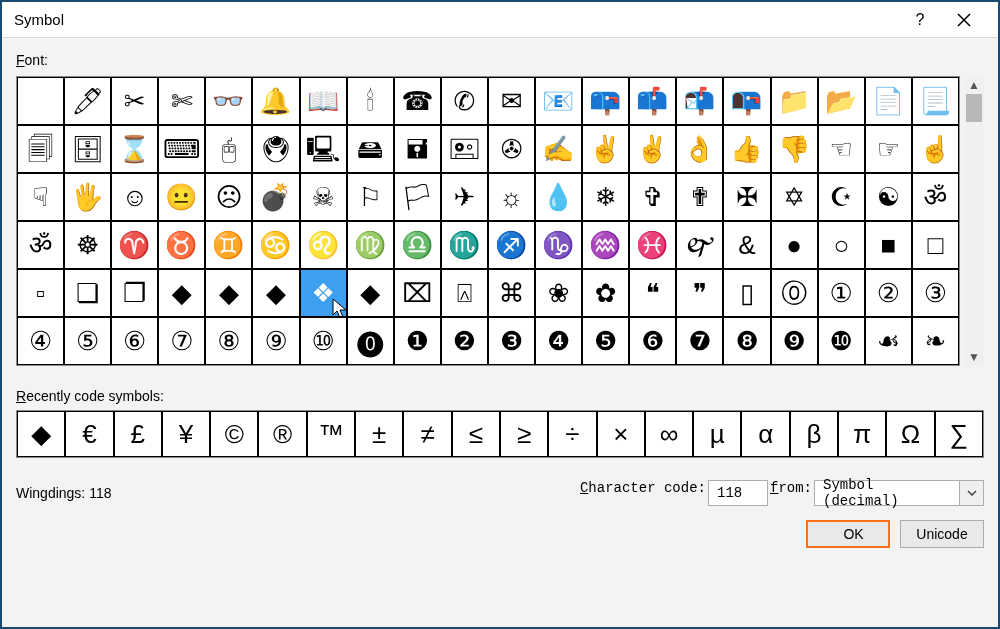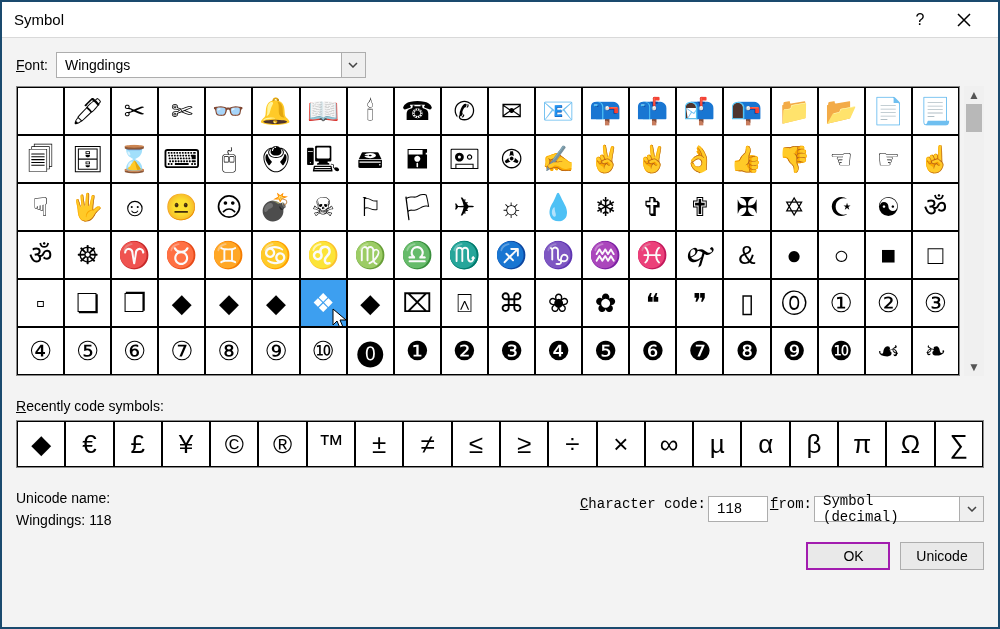--- a/index.html
+++ b/index.html
@@ -178,21 +178,21 @@
     height: 28px;
     border: 1px solid #adadad;
     background: #e9e9e9;
     font: inherit;
     font-size: 14px;
     display: flex;
     align-items: center;
     justify-content: center;
   }
   .btn.primary {
-    border: 2px solid #a21caf;
+    border: 2px solid #f97316;
     background: #e9e9e9;
     padding-left: 17px;
   }
 </style>
 </head>
 <body>
 
 <div class="window">
 
   <div class="titlebar">
@@ -202,28 +202,20 @@
       <svg viewBox="0 0 14 14">
           <path d="M1 1 L13 13 M13 1 L1 13" stroke="#000" stroke-width="1.5" fill="none"></path>
         </svg>
     </div>
   </div>
 
   <div class="body-area">
 
     <div class="font-row">
       <span class="label underline-first">Font:</span>
-      <div class="combo" style="width:310px">
-        <span class="combo-text">Wingdings</span>
-        <span class="combo-btn">
-          <svg viewBox="0 0 10 6">
-              <path d="M1 1 L5 5 L9 1" stroke="#444" stroke-width="1.5" fill="none"></path>
-            </svg>
-        </span>
-      </div>
     </div>
 
     <div class="grid-wrap">
       <div class="grid" id="main-grid">
           <div class="cell"> </div>
           <div class="cell">🖊</div>
           <div class="cell">✂</div>
           <div class="cell">✄</div>
           <div class="cell">👓</div>
           <div class="cell">🔔</div>
@@ -372,21 +364,20 @@
         <div class="cell">µ</div>
         <div class="cell">α</div>
         <div class="cell">β</div>
         <div class="cell">π</div>
         <div class="cell">Ω</div>
         <div class="cell">∑</div>
       </div>
 
     <div class="bottom-row">
       <div class="bottom-left">
-        <span>Unicode name:</span>
         <span>Wingdings: 118</span>
       </div>
       <div class="inputs">
         <span class="underline-first">Character code:</span>
         <input class="text-input" value="118" style="">
         <span><span style="text-decoration:underline">f</span><span>rom:</span></span>
         <div class="combo" style="width:170px">
           <span class="combo-text">Symbol (decimal)</span>
           <span class="combo-btn">
             <svg viewBox="0 0 10 6">

